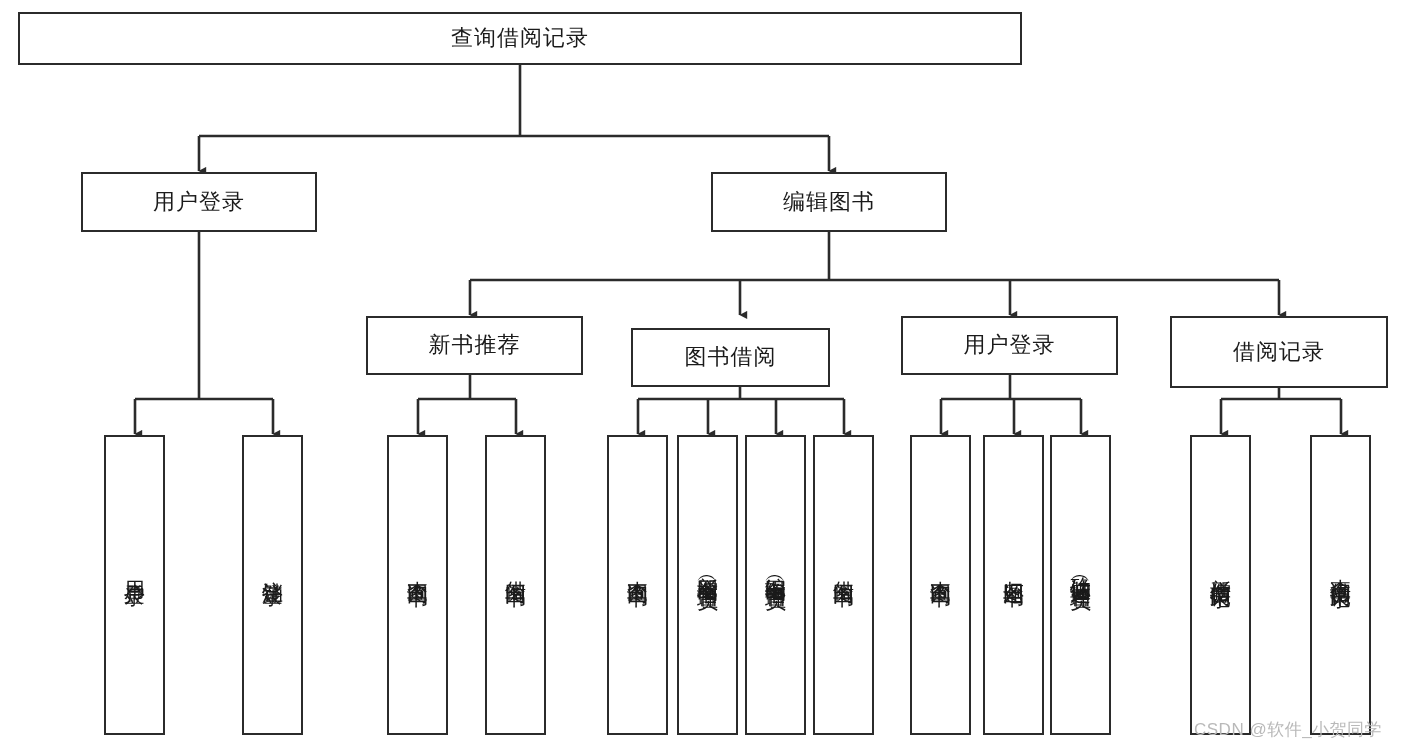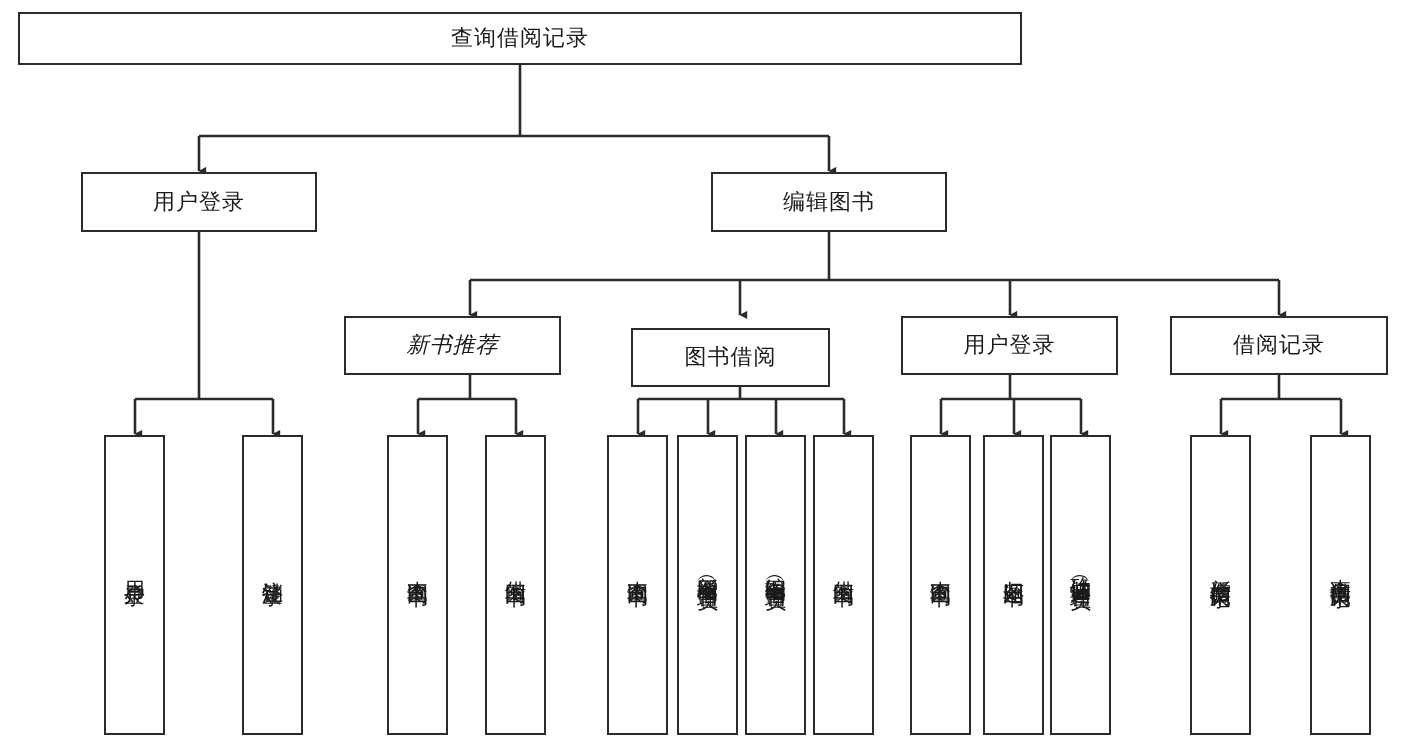--- a/index.html
+++ b/index.html
@@ -111,30 +111,30 @@
   <div id="node-layer">
       <div class="node-box horizontal" style="left: 18px; top: 12px; width: 1004px; height: 53px;">
         <span class="node-label">查询借阅记录</span>
       </div>
       <div class="node-box horizontal" style="left: 81px; top: 172px; width: 236px; height: 60px;">
         <span class="node-label">用户登录</span>
       </div>
       <div class="node-box horizontal" style="left: 711px; top: 172px; width: 236px; height: 60px;">
         <span class="node-label">编辑图书</span>
       </div>
-      <div class="node-box horizontal" style="left: 344px; top: 316px; width: 217px; height: 59px; font-style: italic;">
+      <div class="node-box horizontal" style="left: 366px; top: 316px; width: 217px; height: 59px;">
         <span class="node-label">新书推荐</span>
       </div>
       <div class="node-box horizontal" style="left: 631px; top: 328px; width: 199px; height: 59px;">
         <span class="node-label">图书借阅</span>
       </div>
       <div class="node-box horizontal" style="left: 901px; top: 316px; width: 217px; height: 59px;">
         <span class="node-label">用户登录</span>
       </div>
-      <div class="node-box horizontal" style="left: 1170px; top: 316px; width: 218px; height: 59px;">
+      <div class="node-box horizontal" style="left: 1170px; top: 316px; width: 218px; height: 72px;">
         <span class="node-label">借阅记录</span>
       </div>
       <div class="node-box vertical" style="left: 104px; top: 435px; width: 61px; height: 300px;">
         <span class="node-label" style="margin-top: 121px;">用户登录</span>
       </div>
       <div class="node-box vertical" style="left: 242px; top: 435px; width: 61px; height: 300px;">
         <span class="node-label" style="margin-top: 121px;">注销登录</span>
       </div>
       <div class="node-box vertical" style="left: 387px; top: 435px; width: 61px; height: 300px;">
         <span class="node-label" style="margin-top: 121px;">查询图书</span>
@@ -164,13 +164,14 @@
         <span class="node-label" style="margin-top: 117px;">确认归还（管理员）</span>
       </div>
       <div class="node-box vertical" style="left: 1190px; top: 435px; width: 61px; height: 300px;">
         <span class="node-label" style="margin-top: 119px;">新增借阅记录</span>
       </div>
       <div class="node-box vertical" style="left: 1310px; top: 435px; width: 61px; height: 300px;">
         <span class="node-label" style="margin-top: 119px;">查询借阅记录</span>
       </div>
     </div>
 
+  <div class="watermark" style="left: 1194px; top: 718px;">CSDN @软件_小贺同学</div>
 </div>
 
 </body></html>

